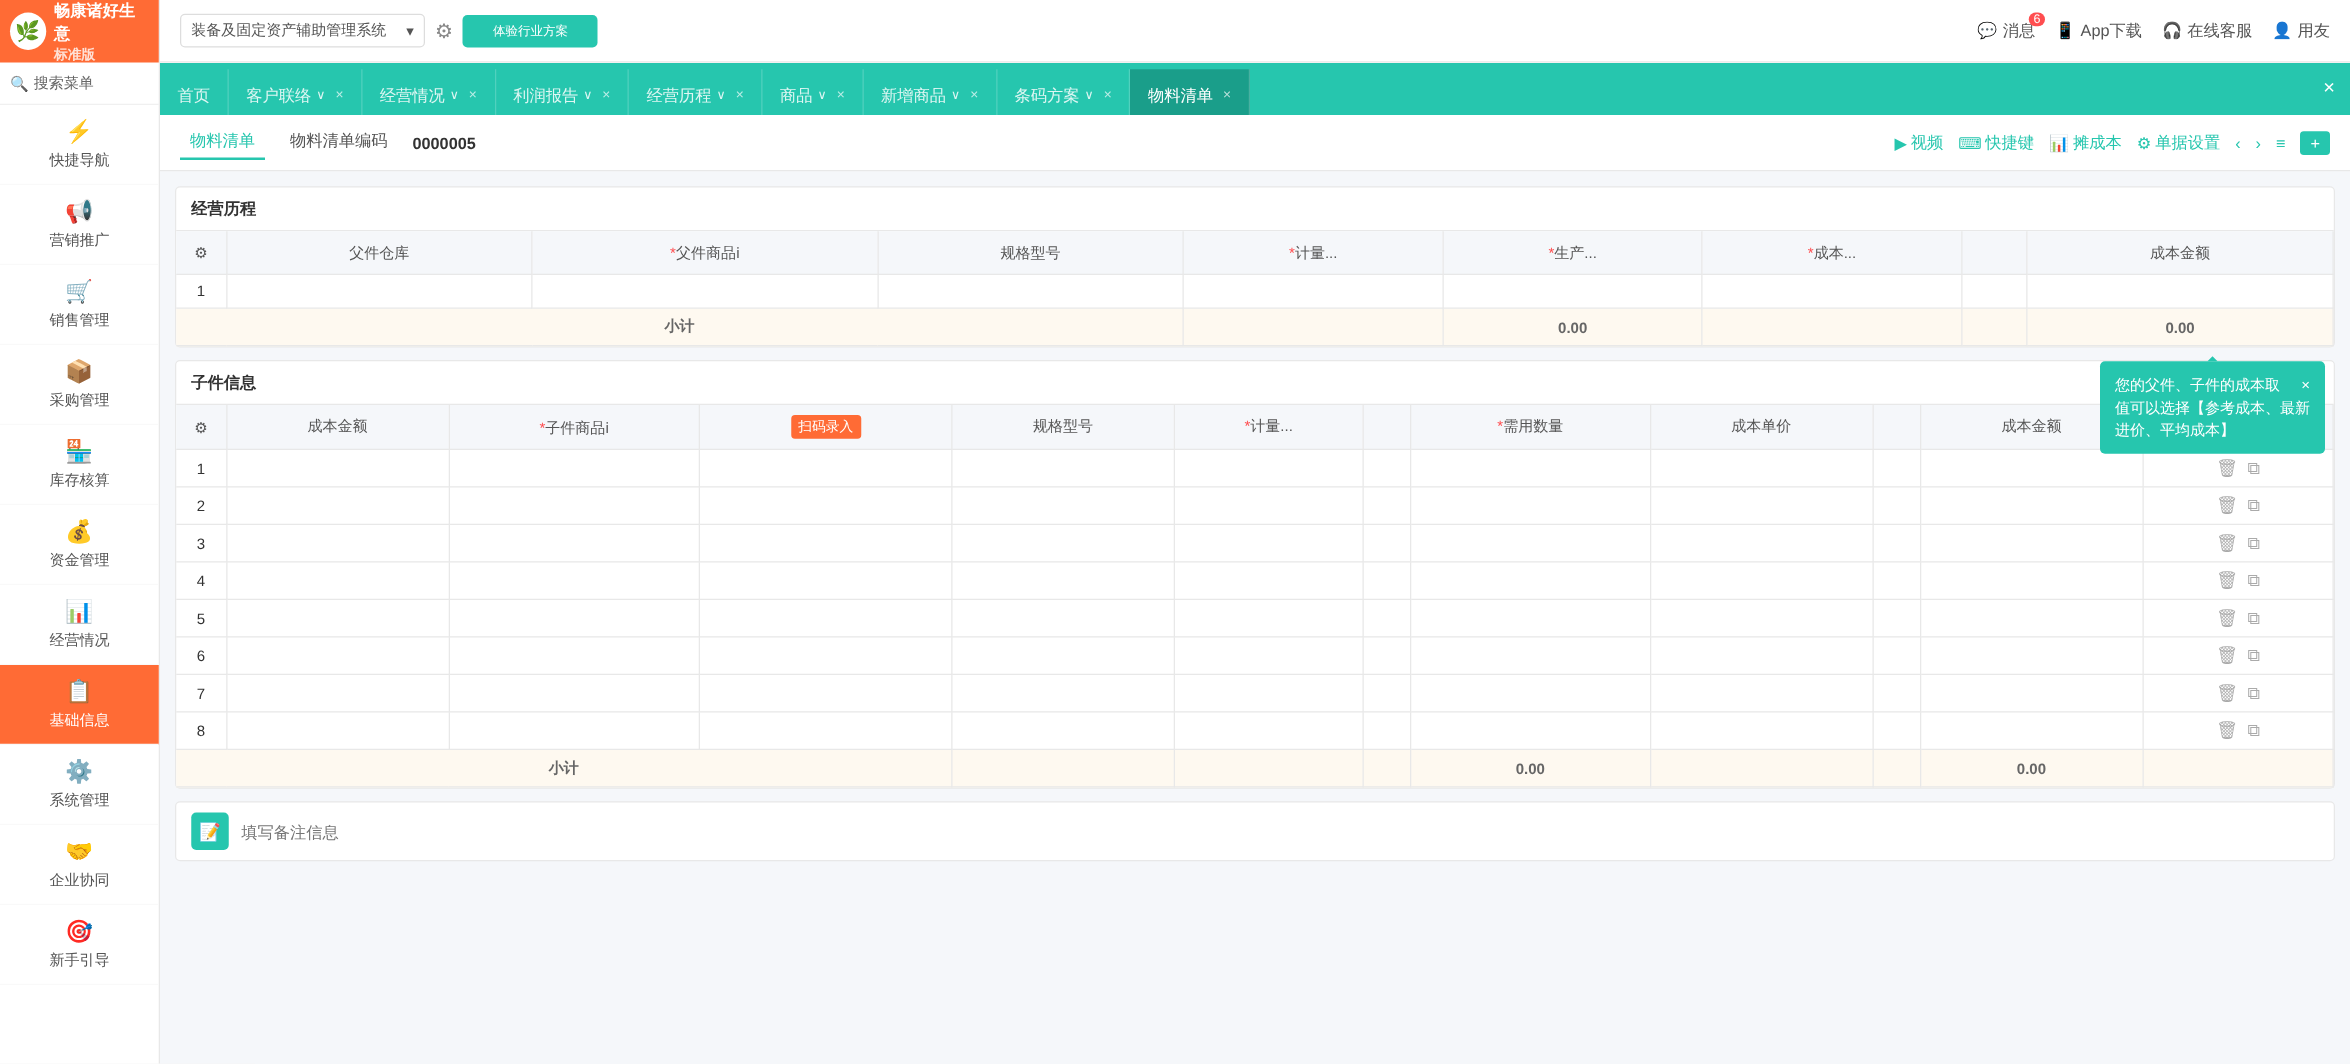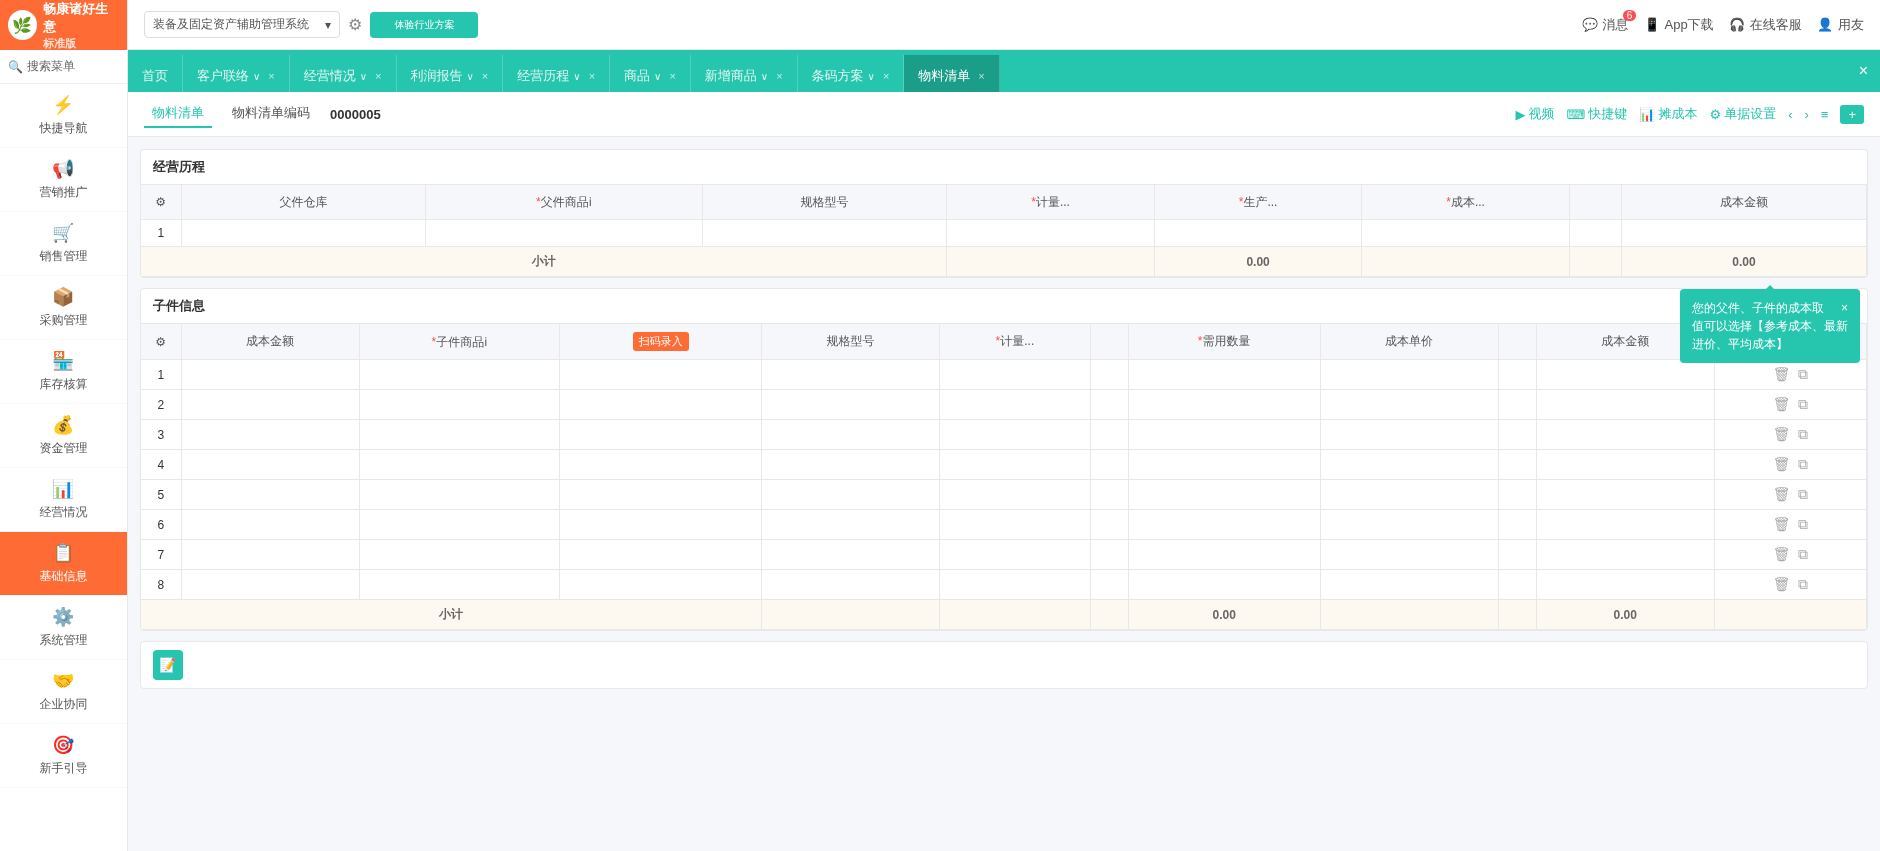--- a/index.html
+++ b/index.html
@@ -709,18 +709,19 @@
               <td class="cost-amount">0.00</td>
               <td></td>
             </tr>
           </tbody>
         </table>
       </div>
 
       <div class="section" style="margin-top:10px;margin-bottom:10px;">
         <div style="display:flex;align-items:center;padding:8px 12px;gap:10px;">
           <div class="bottom-bar-icon">📝</div>
+          <input type="text" placeholder="填写备注信息" style="border: none; outline: none; flex: 1 1 0%; font-size: 13px; color: rgb(153, 153, 153); background: transparent;">
         </div>
       </div>
 
     </div>
   </div>
 </div>
 
 </body></html>

